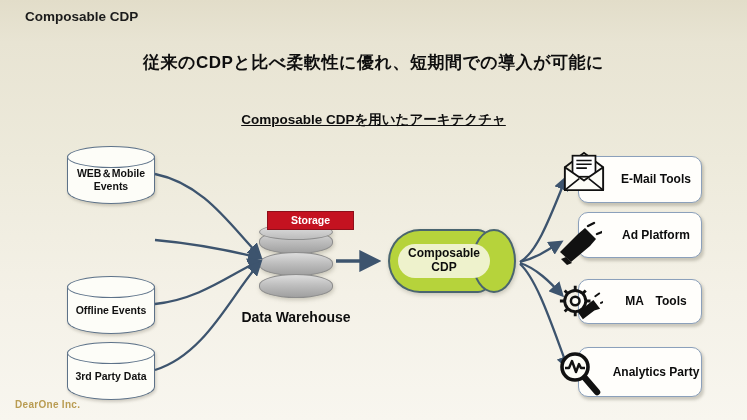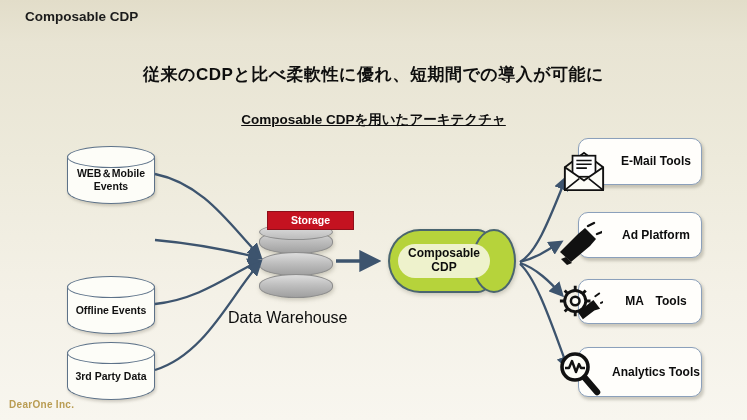--- a/index.html
+++ b/index.html
@@ -1,36 +1,36 @@
 <!DOCTYPE html>
 <html><head>
 <meta charset="utf-8">
 <style>
   html,body{margin:0;padding:0;}
   body{font-family:"Liberation Sans","DejaVu Sans",sans-serif;}
   .slide{position:relative;width:747px;height:420px;overflow:hidden;
     background:linear-gradient(180deg,#e2ddc9 0%,#e8e4d3 10%,#edeadb 38%,#f4f1e7 70%,#f8f6ef 100%);}
   .page-title{position:absolute;left:25px;top:9px;font-size:13.5px;font-weight:bold;color:#1b1b1b;}
-  .headline{position:absolute;left:0;right:0;top:51px;text-align:center;font-size:17px;font-weight:bold;color:#0e0e0e;letter-spacing:.5px;margin-top:12px;}
+  .headline{position:absolute;left:0;right:0;top:51px;text-align:center;font-size:17px;font-weight:bold;color:#0e0e0e;letter-spacing:.5px;}
   .subtitle{position:absolute;left:0;right:0;top:111px;text-align:center;font-size:13.5px;font-weight:bold;color:#0e0e0e;text-decoration:underline;}
-  .footer{position:absolute;left:9px;top:399px;font-size:10px;font-weight:bold;color:#b99c52;letter-spacing:.3px;}
+  .footer{position:absolute;left:15px;top:399px;font-size:10px;font-weight:bold;color:#b99c52;letter-spacing:.3px;}
 
   
   .cyl{position:absolute;width:88px;height:45px;z-index:2;filter:drop-shadow(1px 2px 1.5px rgba(100,95,75,.28));}
   .cyl-top{position:absolute;left:0;top:0;width:88px;height:22px;border-radius:50%;background:#fdfdf8;border:1.6px solid #5d7289;box-sizing:border-box;z-index:2;}
   .cyl-body{position:absolute;left:0;top:10px;width:88px;height:48px;background:#fdfdf8;border:1.6px solid #5d7289;border-top:none;border-radius:0 0 44px 44px/0 0 13px 13px;box-sizing:border-box;z-index:1;}
   .cyl-label{position:absolute;left:0;top:14px;width:100%;height:40px;display:flex;align-items:center;justify-content:center;text-align:center;font-weight:bold;font-size:10.5px;line-height:1.2;color:#101010;z-index:3;}
 
   
   .stack{position:absolute;left:259px;top:224px;width:74px;z-index:2;filter:drop-shadow(1.5px 2px 2px rgba(100,95,75,.3));}
   .stack-cap{position:absolute;top:0;left:0;width:74px;height:16px;border-radius:50%;background:linear-gradient(#e0e0e0,#bcbcbc);border:1.2px solid #8d8d8d;box-sizing:border-box;z-index:2;}
   .disks{padding-top:8px;}
   .disk{position:relative;width:74px;height:24px;border-radius:37px/11px;background:linear-gradient(180deg,#d8d8d8 8%,#bfbfbf 45%,#a0a0a0 100%);border:1.2px solid #8d8d8d;box-sizing:border-box;margin-top:-2px;}
   .storage-badge{position:absolute;left:267px;top:211px;padding:2px 23px 3px;background:#c41220;border:1px solid #8e0f1a;color:#fff;font-weight:bold;font-size:10.5px;z-index:4;}
-  .wh-label{position:absolute;left:228px;top:309px;width:136px;font-weight:normal;font-size:16px;color:#0d0d0d;z-index:3;}
+  .wh-label{position:absolute;left:228px;top:309px;width:136px;text-align:center;font-weight:bold;font-size:14px;color:#0d0d0d;z-index:3;}
 
   
   .cdp{position:absolute;left:388px;top:229px;width:128px;height:64px;z-index:2;filter:drop-shadow(1.5px 2.5px 2px rgba(100,95,75,.3));}
   .cdp-body{position:absolute;left:0;top:0;width:106px;height:64px;background:#b6d33b;border:2px solid #4a656f;border-radius:32px 16px 16px 32px/32px 22px 22px 32px;box-sizing:border-box;}
   .cdp-cap{position:absolute;left:84px;top:0;width:44px;height:64px;border-radius:50%;background:#b6d33b;border:2px solid #4a656f;box-sizing:border-box;}
   .cdp-label{position:absolute;left:10px;top:15px;width:92px;height:34px;background:#eef2cc;border-radius:17px;display:flex;align-items:center;justify-content:center;text-align:center;font-weight:bold;font-size:12px;line-height:1.15;color:#0d0d0d;z-index:3;}
 
   
   .destbox{position:absolute;left:578px;width:124px;background:#fffefb;border:1.3px solid #8ba0bb;border-radius:10px;box-shadow:1.5px 2.5px 3px rgba(90,85,70,.28);z-index:2;display:flex;align-items:center;justify-content:center;box-sizing:border-box;}
   .destbox .lbl{padding-left:32px;text-align:center;font-weight:bold;font-size:12px;line-height:1.2;color:#0c0c0c;}
@@ -91,31 +91,31 @@
   </div>
   <div class="storage-badge">Storage</div>
   <div class="wh-label">Data Warehouse</div>
 
   <div class="cdp">
     <div class="cdp-body"></div>
     <div class="cdp-cap"></div>
     <div class="cdp-label">Composable CDP</div>
   </div>
 
-  <div class="destbox" style="top:138px;height:47px;">
+  <div class="destbox" style="top:156px;height:47px;">
     <div class="lbl">E-Mail Tools</div>
   </div>
   <div class="destbox" style="top:279px;height:45px;">
     <div class="lbl">MA　Tools</div>
   </div>
   <div class="destbox" style="top:212px;height:46px;">
     <div class="lbl">Ad Platform</div>
   </div>
   <div class="destbox" style="top:347px;height:50px;">
-    <div class="lbl">Analytics Tools</div>
+    <div class="lbl">Analytics Party</div>
   </div>
 
   <svg class="icon" style="left:561px;top:149px;" width="46" height="44" viewBox="0 0 48 46">
     <path d="M4,19 L24,4 L44,19" fill="none" stroke="#111" stroke-width="2"></path>
     <rect x="12" y="7" width="24" height="22" fill="#fff" stroke="#111" stroke-width="1.8"></rect>
     <path d="M16,12 h16 M16,16 h16 M16,20 h11" stroke="#111" stroke-width="1.6"></path>
     <path d="M4,19 L24,33 L44,19 L44,43 L4,43 Z" fill="#fdfdf7" stroke="#111" stroke-width="2" stroke-linejoin="round"></path>
     <path d="M4,43 L19,31 M44,43 L29,31" fill="none" stroke="#111" stroke-width="1.8"></path>
   </svg>
 

